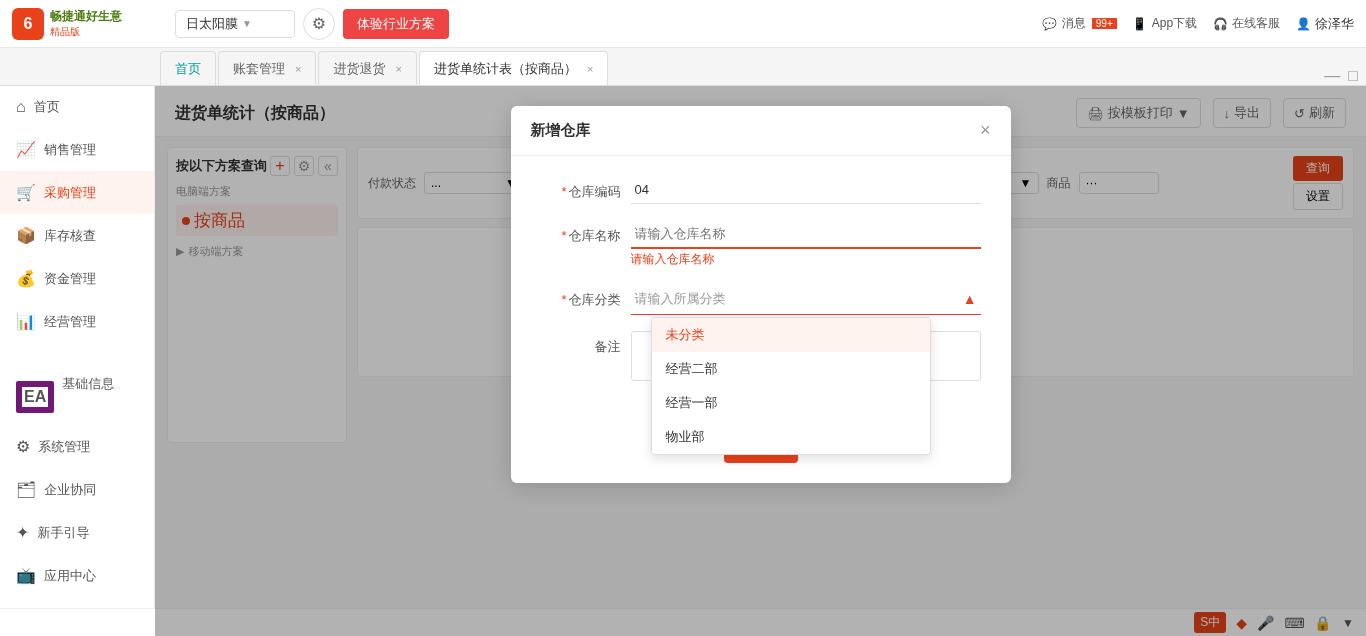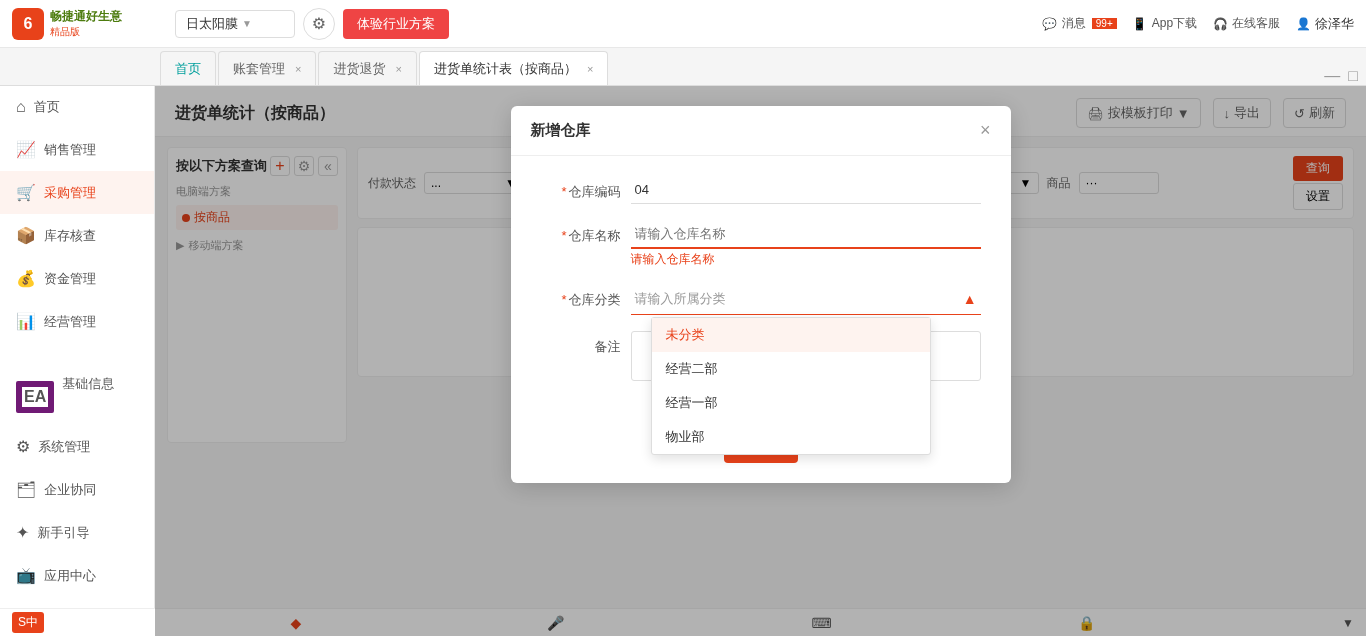--- a/index.html
+++ b/index.html
@@ -127,21 +127,21 @@
     .page-header-right { display: flex; align-items: center; gap: 12px; }
     .header-btn {
       display: flex; align-items: center; gap: 4px;
       font-size: 13px; color: #666; cursor: pointer;
       border: 1px solid #ddd; border-radius: 4px; padding: 5px 10px;
     }
     .filter-left {
       background: #fff; border-radius: 4px; border: 1px solid #eee;
       width: 180px; padding: 8px;
     }
-    .filter-tree-item { padding: 4px 6px; font-size: 12px; color: #555; cursor: pointer; display: flex; align-items: center; gap: 4px; border-radius: 3px; }
+    .filter-tree-item { padding: 4px 6px; font-size: 17px; color: #555; cursor: pointer; display: flex; align-items: center; gap: 4px; border-radius: 3px; }
     .filter-tree-item.active { background: #fef3ef; color: #e8421a; }
     .filter-tree-item .dot { width: 8px; height: 8px; background: #e8421a; border-radius: 50%; }
     .select-box { border: 1px solid #ddd; border-radius: 3px; padding: 3px 6px; font-size: 12px; min-width: 80px; display: flex; align-items: center; justify-content: space-between; cursor: pointer; }
     .search-btn-orange { background: #e8421a; color: #fff; border: none; border-radius: 3px; padding: 4px 12px; font-size: 12px; cursor: pointer; }
     .set-btn { border: 1px solid #ddd; background: #fff; border-radius: 3px; padding: 4px 12px; font-size: 12px; cursor: pointer; }
 
     
     .overlay {
       position: absolute; top: 0; left: 0; right: 0; bottom: 0;
       background: rgba(0,0,0,0.3);
@@ -222,21 +222,21 @@
       cursor: pointer;
     }
     .dropdown-item.selected { background: #fef3ef; color: #e8421a; }
     .bottom-tip { font-size: 13px; color: #999; display: flex; align-items: center; gap: 6px; }
     .tip-circle { width: 18px; height: 18px; border-radius: 50%; background: #e8421a; color: #fff; font-size: 10px; display: flex; align-items: center; justify-content: center; }
 
     
     .status-bar {
       position: fixed; bottom: 0; left: 0; right: 0; height: 28px;
       background: #fff; border-top: 1px solid #eee;
-      display: flex; align-items: center; justify-content: space-between;
+      display: flex; align-items: center; justify-content: flex-end;
       padding: 0 12px; gap: 10px;
     }
   </style>
 </head>
 <body>
 
 <div class="top-bar">
   <div class="logo-area">
     <div class="logo-icon">6</div>
     <div>

